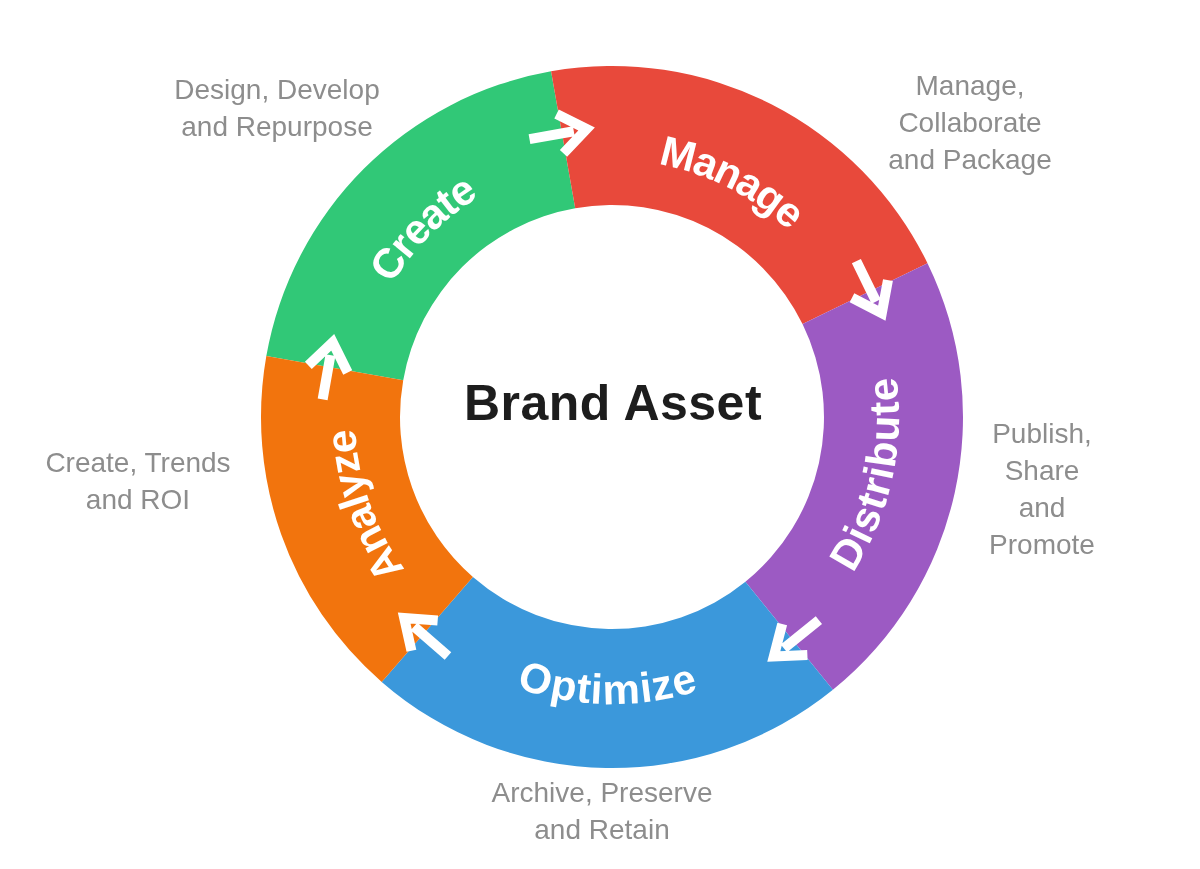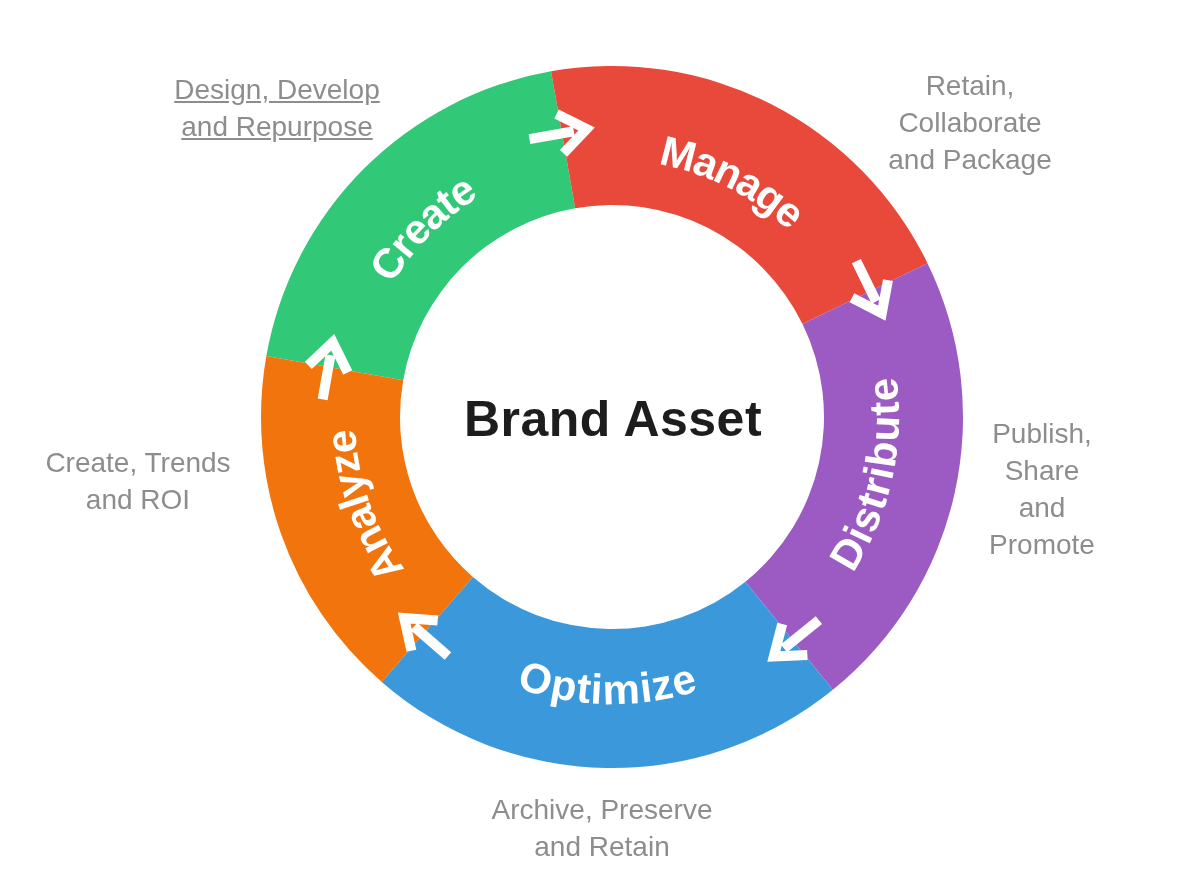--- a/index.html
+++ b/index.html
@@ -25,21 +25,20 @@
     position: absolute;
     left: 613px;
     top: 403px;
     transform: translate(-50%, -50%);
     font-size: 50px;
     line-height: 66px;
     font-weight: bold;
     color: var(--title-color, #1d1d1d);
     white-space: nowrap;
     letter-spacing: 0.5px;
-    margin-top: 16px;
   }
   .annotation {
     position: absolute;
     transform: translate(-50%, -50%);
     text-align: center;
     font-size: 28px;
     line-height: 37px;
     color: var(--annotation-color, #8d8d8d);
     white-space: pre-line;
   }
@@ -84,24 +83,24 @@
       <g transform="translate(328.38 366.99) rotate(280)">
         <path d="M -33 0 L 12 0 M -2 -20 L 25 0 L -2 20" stroke="#ffffff" stroke-width="10" stroke-linejoin="miter" stroke-linecap="butt" fill="none"></path>
       </g>
     </svg>
 
   <div class="center-title">
     <div>Brand Asset</div>
   </div>
 
   <div id="annotations">
-      <div class="annotation" style="left: 277px; top: 108px; text-decoration: underline;">Design, Develop
+      <div class="annotation" style="left: 277px; top: 108px;">Design, Develop
 and Repurpose</div>
-      <div class="annotation" style="left: 970px; top: 122px;">Retain, Collaborate
+      <div class="annotation" style="left: 970px; top: 122px;">Manage, Collaborate
 and Package</div>
       <div class="annotation" style="left: 1042px; top: 489px;">Publish, Share
 and Promote</div>
-      <div class="annotation" style="left: 602px; top: 811px; margin-top: 17px;">Archive, Preserve
+      <div class="annotation" style="left: 602px; top: 811px;">Archive, Preserve
 and Retain</div>
       <div class="annotation" style="left: 138px; top: 481px;">Create, Trends
 and ROI</div>
     </div>
 </div>
 
 </body></html>

